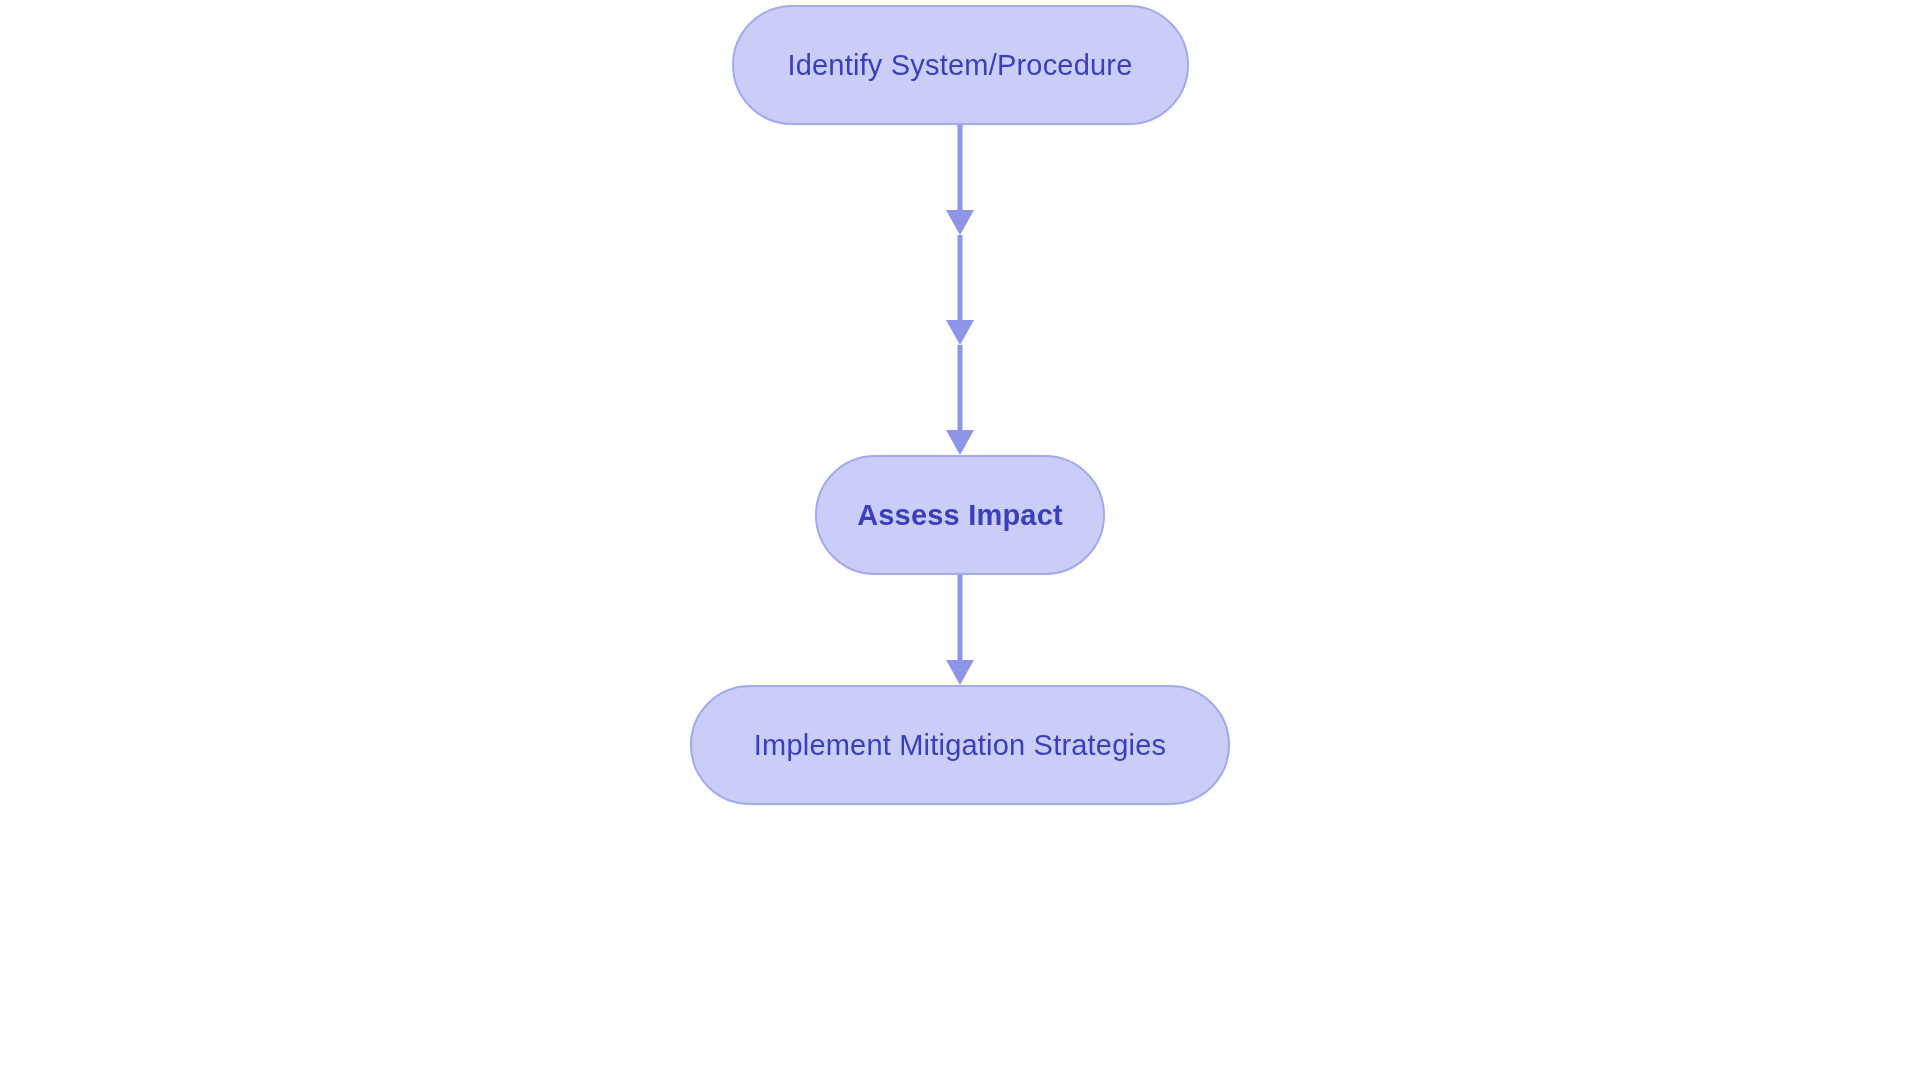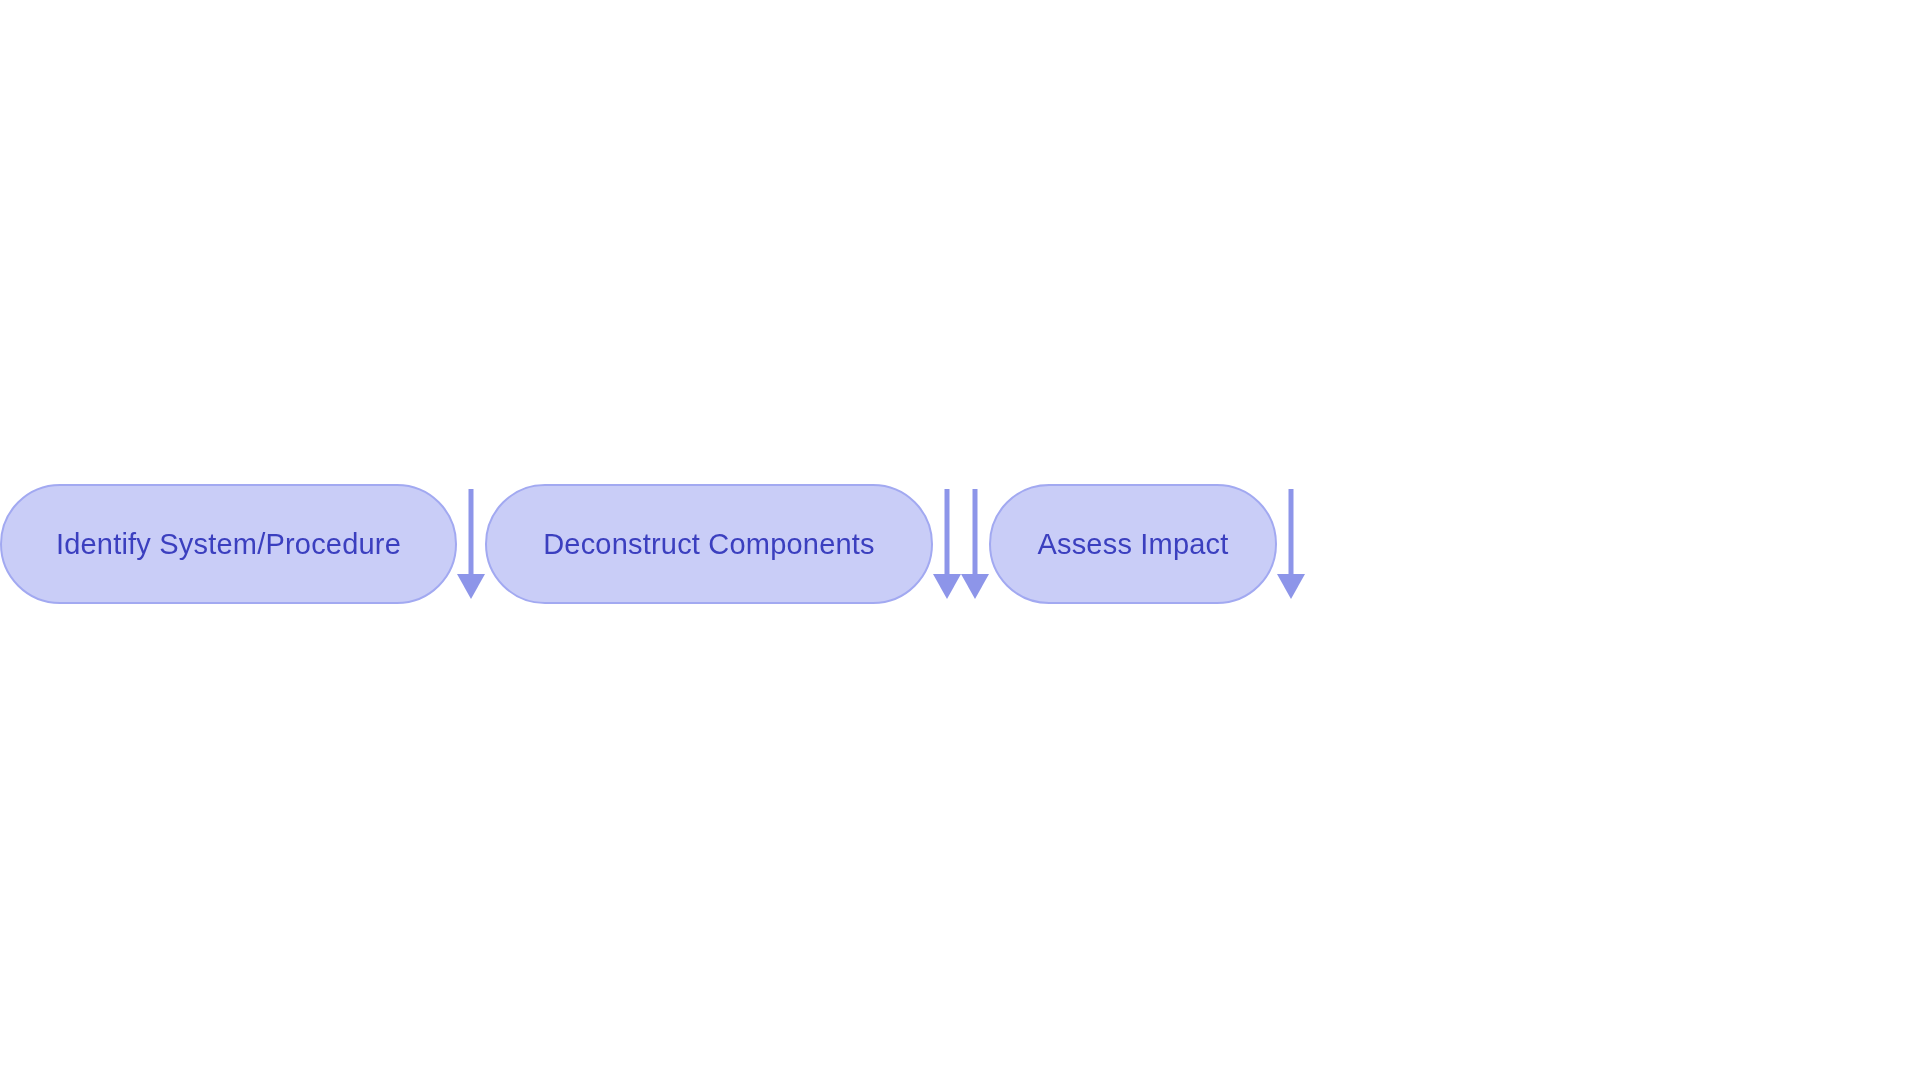--- a/index.html
+++ b/index.html
@@ -17,21 +17,21 @@
     height: 1083px;
     background: var(--background);
     overflow: hidden;
     font-family: "Liberation Sans", "DejaVu Sans", sans-serif;
   }
   .canvas {
     position: relative;
     width: 1920px;
     height: 1083px;
     display: flex;
-    flex-direction: row;
+    flex-direction: column;
     align-items: center;
     padding-top: 5px;
   }
   .node {
     height: 120px;
     border-radius: 60px;
     background: var(--node-fill);
     border: 2px solid var(--node-border);
     color: var(--node-text);
     display: flex;
@@ -39,21 +39,21 @@
     justify-content: center;
     font-size: 29px;
     letter-spacing: 0.2px;
     white-space: nowrap;
     padding: 0 40px;
     flex: 0 0 auto;
   }
   .n1 { min-width: 457px; }
   .n2 { min-width: 448px; }
   .n3 { min-width: 440px; }
-  .n4 { min-width: 288px; }
+  .n4 { min-width: 288px; font-weight: bold; }
   .n5 { min-width: 540px; }
   .arrow {
     flex: 0 0 auto;
     height: 110px;
     width: 28px;
     display: block;
   }
   .arrow svg { display: block; width: 28px; height: 110px; }
   .arrow line { stroke: var(--arrow); stroke-width: 5; }
   .arrow polygon { fill: var(--arrow); }
@@ -67,23 +67,20 @@
     <span>Identify System/Procedure</span>
   </div>
 
   <div class="arrow">
     <svg viewBox="0 0 28 110" xmlns="http://www.w3.org/2000/svg">
       <line x1="14" y1="0" x2="14" y2="86"></line>
       <polygon points="0,85 28,85 14,110"></polygon>
     </svg>
   </div>
 
-  <div class="node n2">
-    <span>Deconstruct Components</span>
-  </div>
 
   <div class="arrow">
     <svg viewBox="0 0 28 110" xmlns="http://www.w3.org/2000/svg">
       <line x1="14" y1="0" x2="14" y2="86"></line>
       <polygon points="0,85 28,85 14,110"></polygon>
     </svg>
   </div>
 
 
   <div class="arrow">
@@ -97,14 +94,17 @@
     <span>Assess Impact</span>
   </div>
 
   <div class="arrow">
     <svg viewBox="0 0 28 110" xmlns="http://www.w3.org/2000/svg">
       <line x1="14" y1="0" x2="14" y2="86"></line>
       <polygon points="0,85 28,85 14,110"></polygon>
     </svg>
   </div>
 
+  <div class="node n5">
+    <span>Implement Mitigation Strategies</span>
+  </div>
 
 </div>
 
 </body></html>

